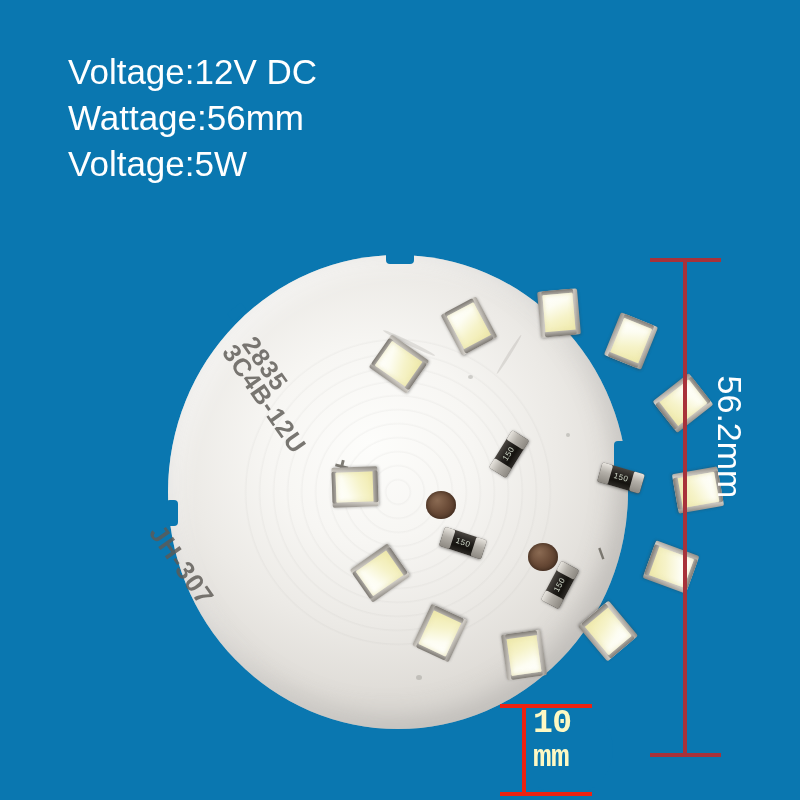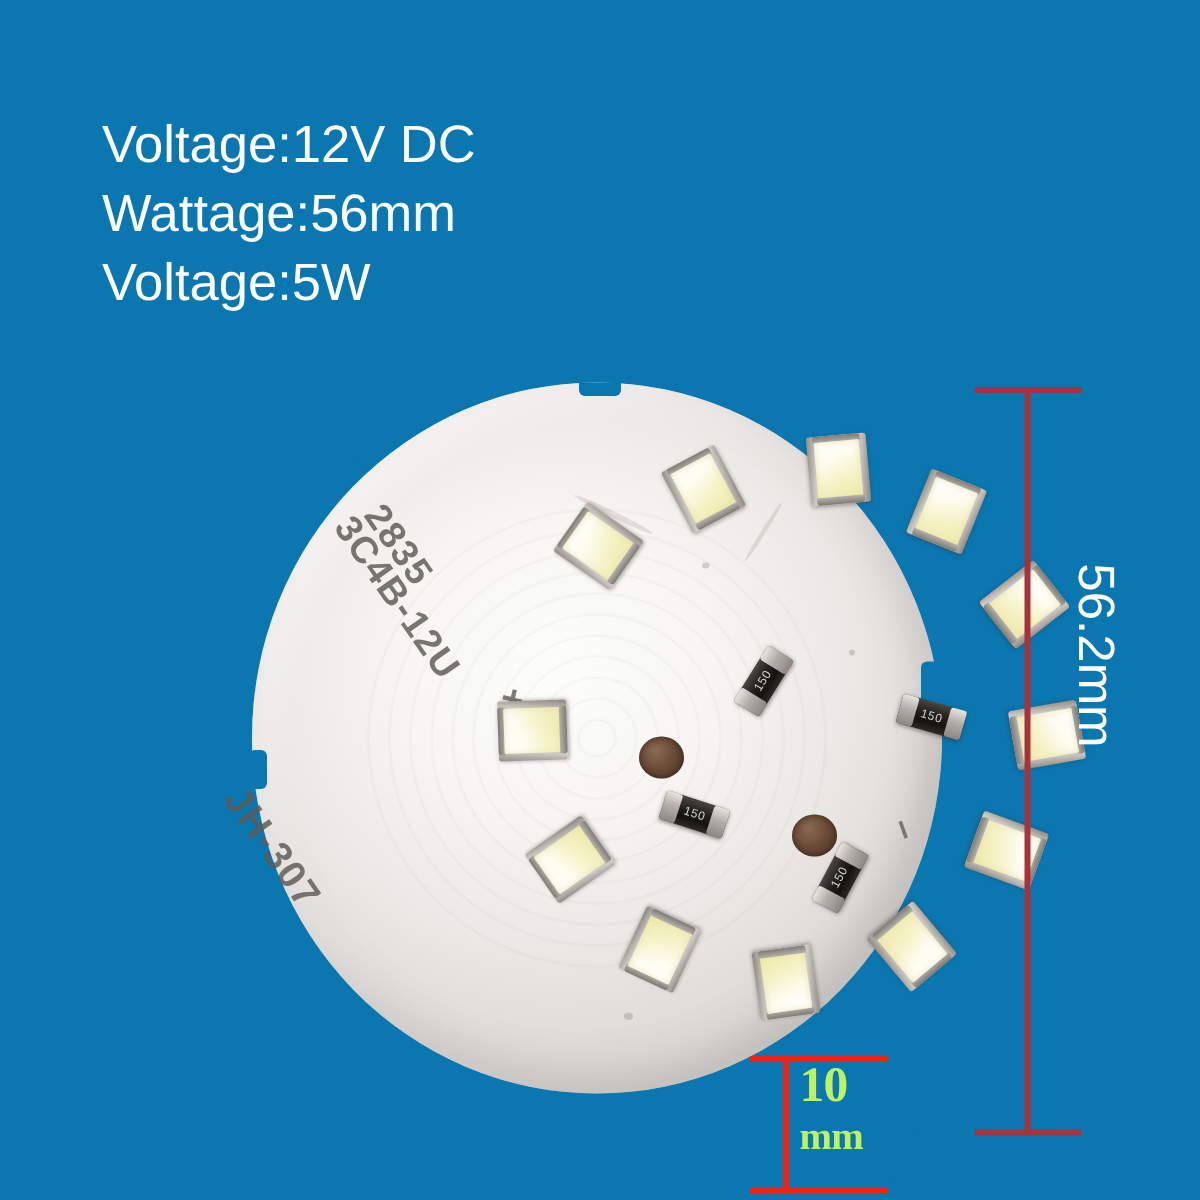--- a/index.html
+++ b/index.html
@@ -21,21 +21,20 @@
     background: #0a77b0;
     overflow: hidden;
   }
 
   
   .spec-block {
     position: absolute;
     left: 68px;
     top: 49px;
     width: 420px;
-    margin-top: 25px;
   }
   .spec-line {
     color: #ffffff;
     font-family: "Liberation Sans", sans-serif;
     font-size: 35px;
     line-height: 46px;
     letter-spacing: 0px;
     white-space: nowrap;
   }
 
@@ -240,28 +239,28 @@
     top: 537px;
     width: 92px;
     height: 4px;
     background: #ee2211;
   }
   .hole-label {
     position: absolute;
     left: 365px;
     top: 452px;
     width: 92px;
-    color: #bef264;
-    font-family: Liberation Serif, serif;
+    color: #fef9c3;
+    font-family: Liberation Mono, monospace;
     font-weight: 700;
     font-size: 33px;
     line-height: 34px;
     letter-spacing: -0.5px;
   }
-  .hole-label .l2 { font-size: 26px; }
+  .hole-label .l2 { font-size: 31px; }
 
   
   .dim-v-line {
     position: absolute;
     left: 683px;
     top: 258px;
     width: 4px;
     height: 499px;
     background: #a8323a;
   }

